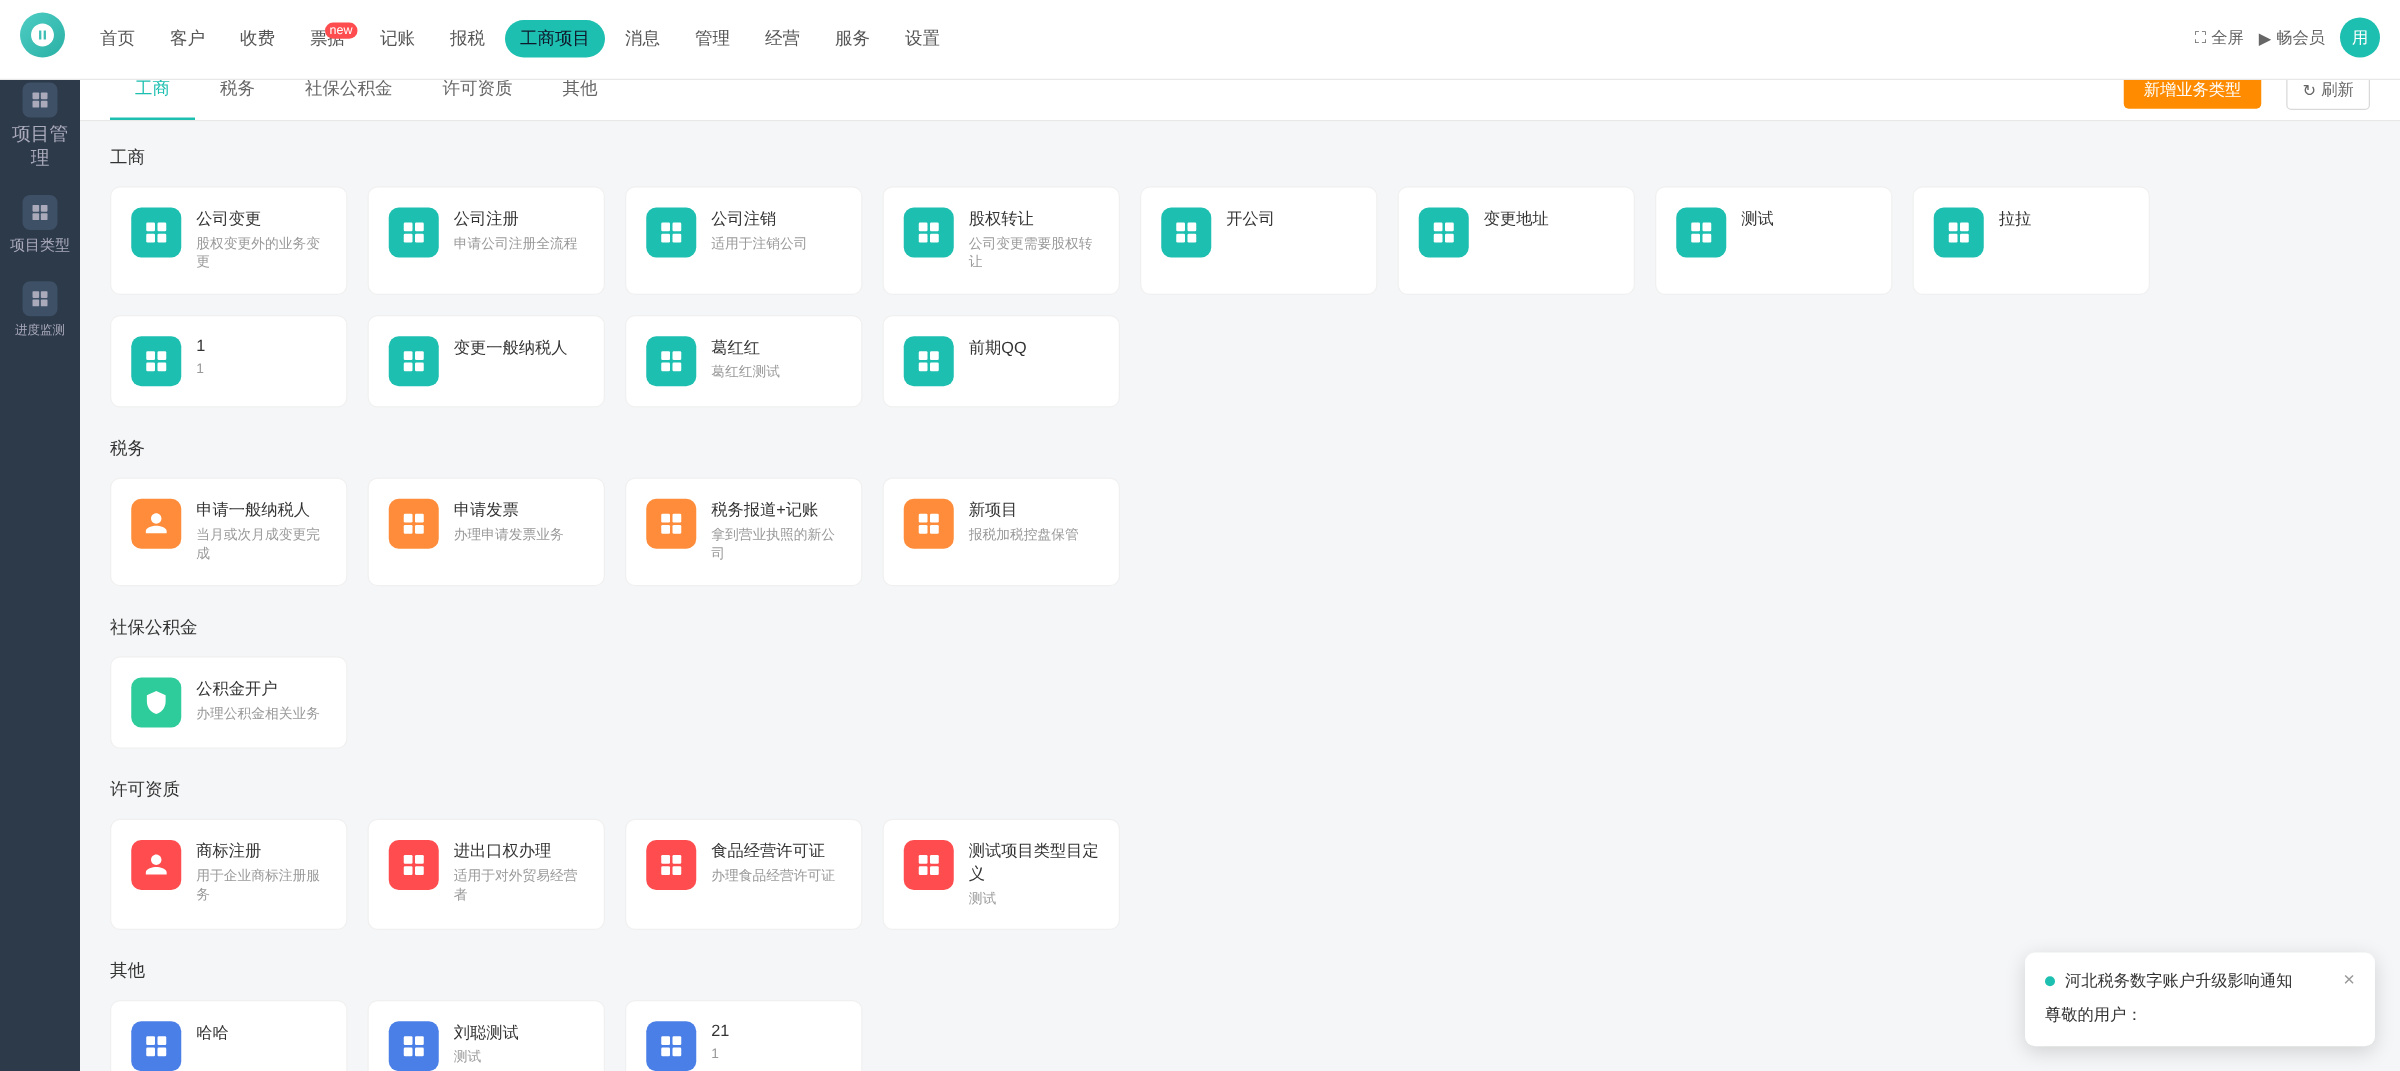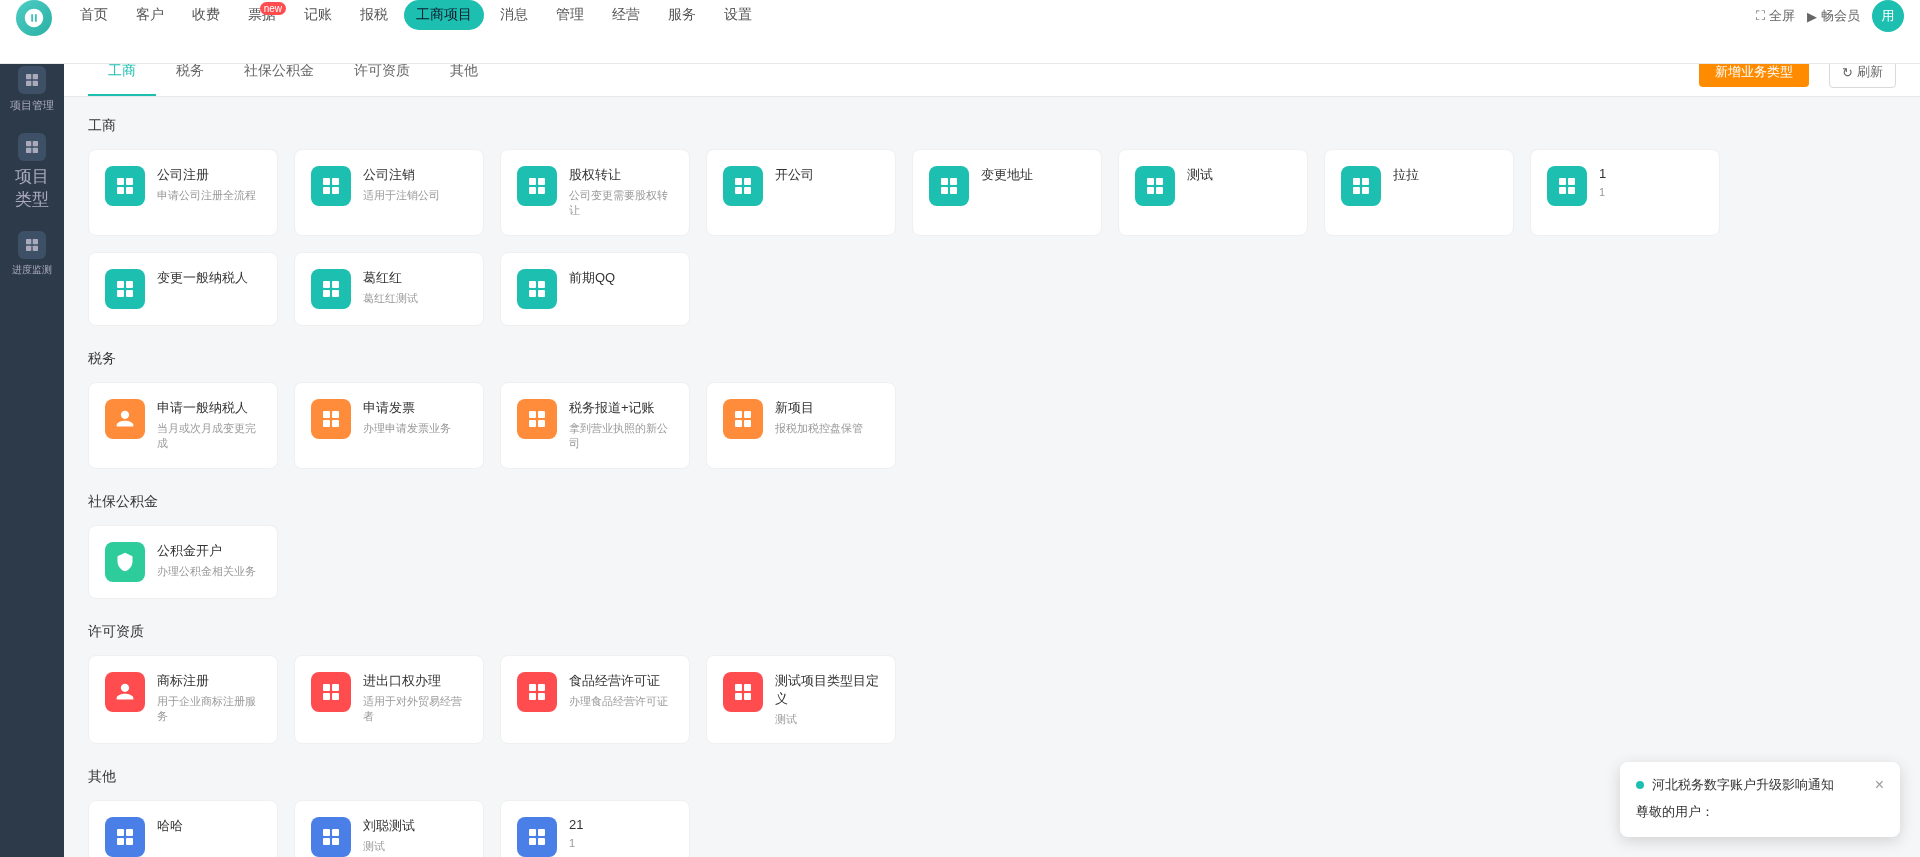--- a/index.html
+++ b/index.html
@@ -3,22 +3,22 @@
   <meta charset="utf-8">
   <style>
     * { margin: 0; padding: 0; box-sizing: border-box; }
     body { font-family: 'Microsoft YaHei', Arial, sans-serif; background: #f0f2f5; font-size: 14px; color: #333; }
     
     
     .top-nav {
       background: #fff;
       height: 64px;
       display: flex;
-      align-items: flex-start;
-      padding: 0 16px;
+      align-items: flex-end;
+      padding: 17px 16px;
       border-bottom: 1px solid #e8e8e8;
       position: fixed;
       top: 0; left: 0; right: 0;
       z-index: 100;
     }
     .nav-logo {
       width: 36px; height: 36px;
       background: linear-gradient(135deg, #4ecdc4, #2ab0a5);
       border-radius: 50%;
       display: flex; align-items: center; justify-content: center;
@@ -242,32 +242,32 @@
 <aside class="sidebar" id="sidebar-container">
     <div class="sidebar-item">
     <div class="icon-box">
       <svg width="16" height="16" viewBox="0 0 24 24" fill="#aab">
         <rect x="3" y="3" width="8" height="8" rx="1"></rect>
         <rect x="13" y="3" width="8" height="8" rx="1"></rect>
         <rect x="3" y="13" width="8" height="8" rx="1"></rect>
         <rect x="13" y="13" width="8" height="8" rx="1"></rect>
       </svg>
     </div>
-    <span style="font-size:11px;color:#aab;">项目管理</span>
+    <span style="font-size:15px;color:#aab;">项目管理</span>
   </div>
     <div class="sidebar-item">
     <div class="icon-box">
       <svg width="16" height="16" viewBox="0 0 24 24" fill="#aab">
         <rect x="3" y="3" width="8" height="8" rx="1"></rect>
         <rect x="13" y="3" width="8" height="8" rx="1"></rect>
         <rect x="3" y="13" width="8" height="8" rx="1"></rect>
         <rect x="13" y="13" width="8" height="8" rx="1"></rect>
       </svg>
     </div>
-    <span style="font-size:17px;color:#aab;">项目类型</span>
+    <span style="font-size:12px;color:#aab;">项目类型</span>
   </div>
     <div class="sidebar-item">
     <div class="icon-box">
       <svg width="16" height="16" viewBox="0 0 24 24" fill="#aab">
         <rect x="3" y="3" width="8" height="8" rx="1"></rect>
         <rect x="13" y="3" width="8" height="8" rx="1"></rect>
         <rect x="3" y="13" width="8" height="8" rx="1"></rect>
         <rect x="13" y="13" width="8" height="8" rx="1"></rect>
       </svg>
     </div>
@@ -301,20 +301,34 @@
           <div class="card">
             <div class="card-icon" style="background: rgb(29, 191, 176);">
               <svg width="20" height="20" viewBox="0 0 20 20" fill="white">
       <rect x="2" y="2" width="7" height="7" rx="1"></rect>
       <rect x="11" y="2" width="7" height="7" rx="1"></rect>
       <rect x="2" y="11" width="7" height="7" rx="1"></rect>
       <rect x="11" y="11" width="7" height="7" rx="1"></rect>
     </svg>
             </div>
             <div class="card-info">
+              <div class="card-title">公司变更</div>
+              <div class="card-desc">股权变更外的业务变更</div>
+            </div>
+          </div>
+          <div class="card">
+            <div class="card-icon" style="background: rgb(29, 191, 176);">
+              <svg width="20" height="20" viewBox="0 0 20 20" fill="white">
+      <rect x="2" y="2" width="7" height="7" rx="1"></rect>
+      <rect x="11" y="2" width="7" height="7" rx="1"></rect>
+      <rect x="2" y="11" width="7" height="7" rx="1"></rect>
+      <rect x="11" y="11" width="7" height="7" rx="1"></rect>
+    </svg>
+            </div>
+            <div class="card-info">
               <div class="card-title">公司注册</div>
               <div class="card-desc">申请公司注册全流程</div>
             </div>
           </div>
           <div class="card">
             <div class="card-icon" style="background: rgb(29, 191, 176);">
               <svg width="20" height="20" viewBox="0 0 20 20" fill="white">
       <rect x="2" y="2" width="7" height="7" rx="1"></rect>
       <rect x="11" y="2" width="7" height="7" rx="1"></rect>
       <rect x="2" y="11" width="7" height="7" rx="1"></rect>

